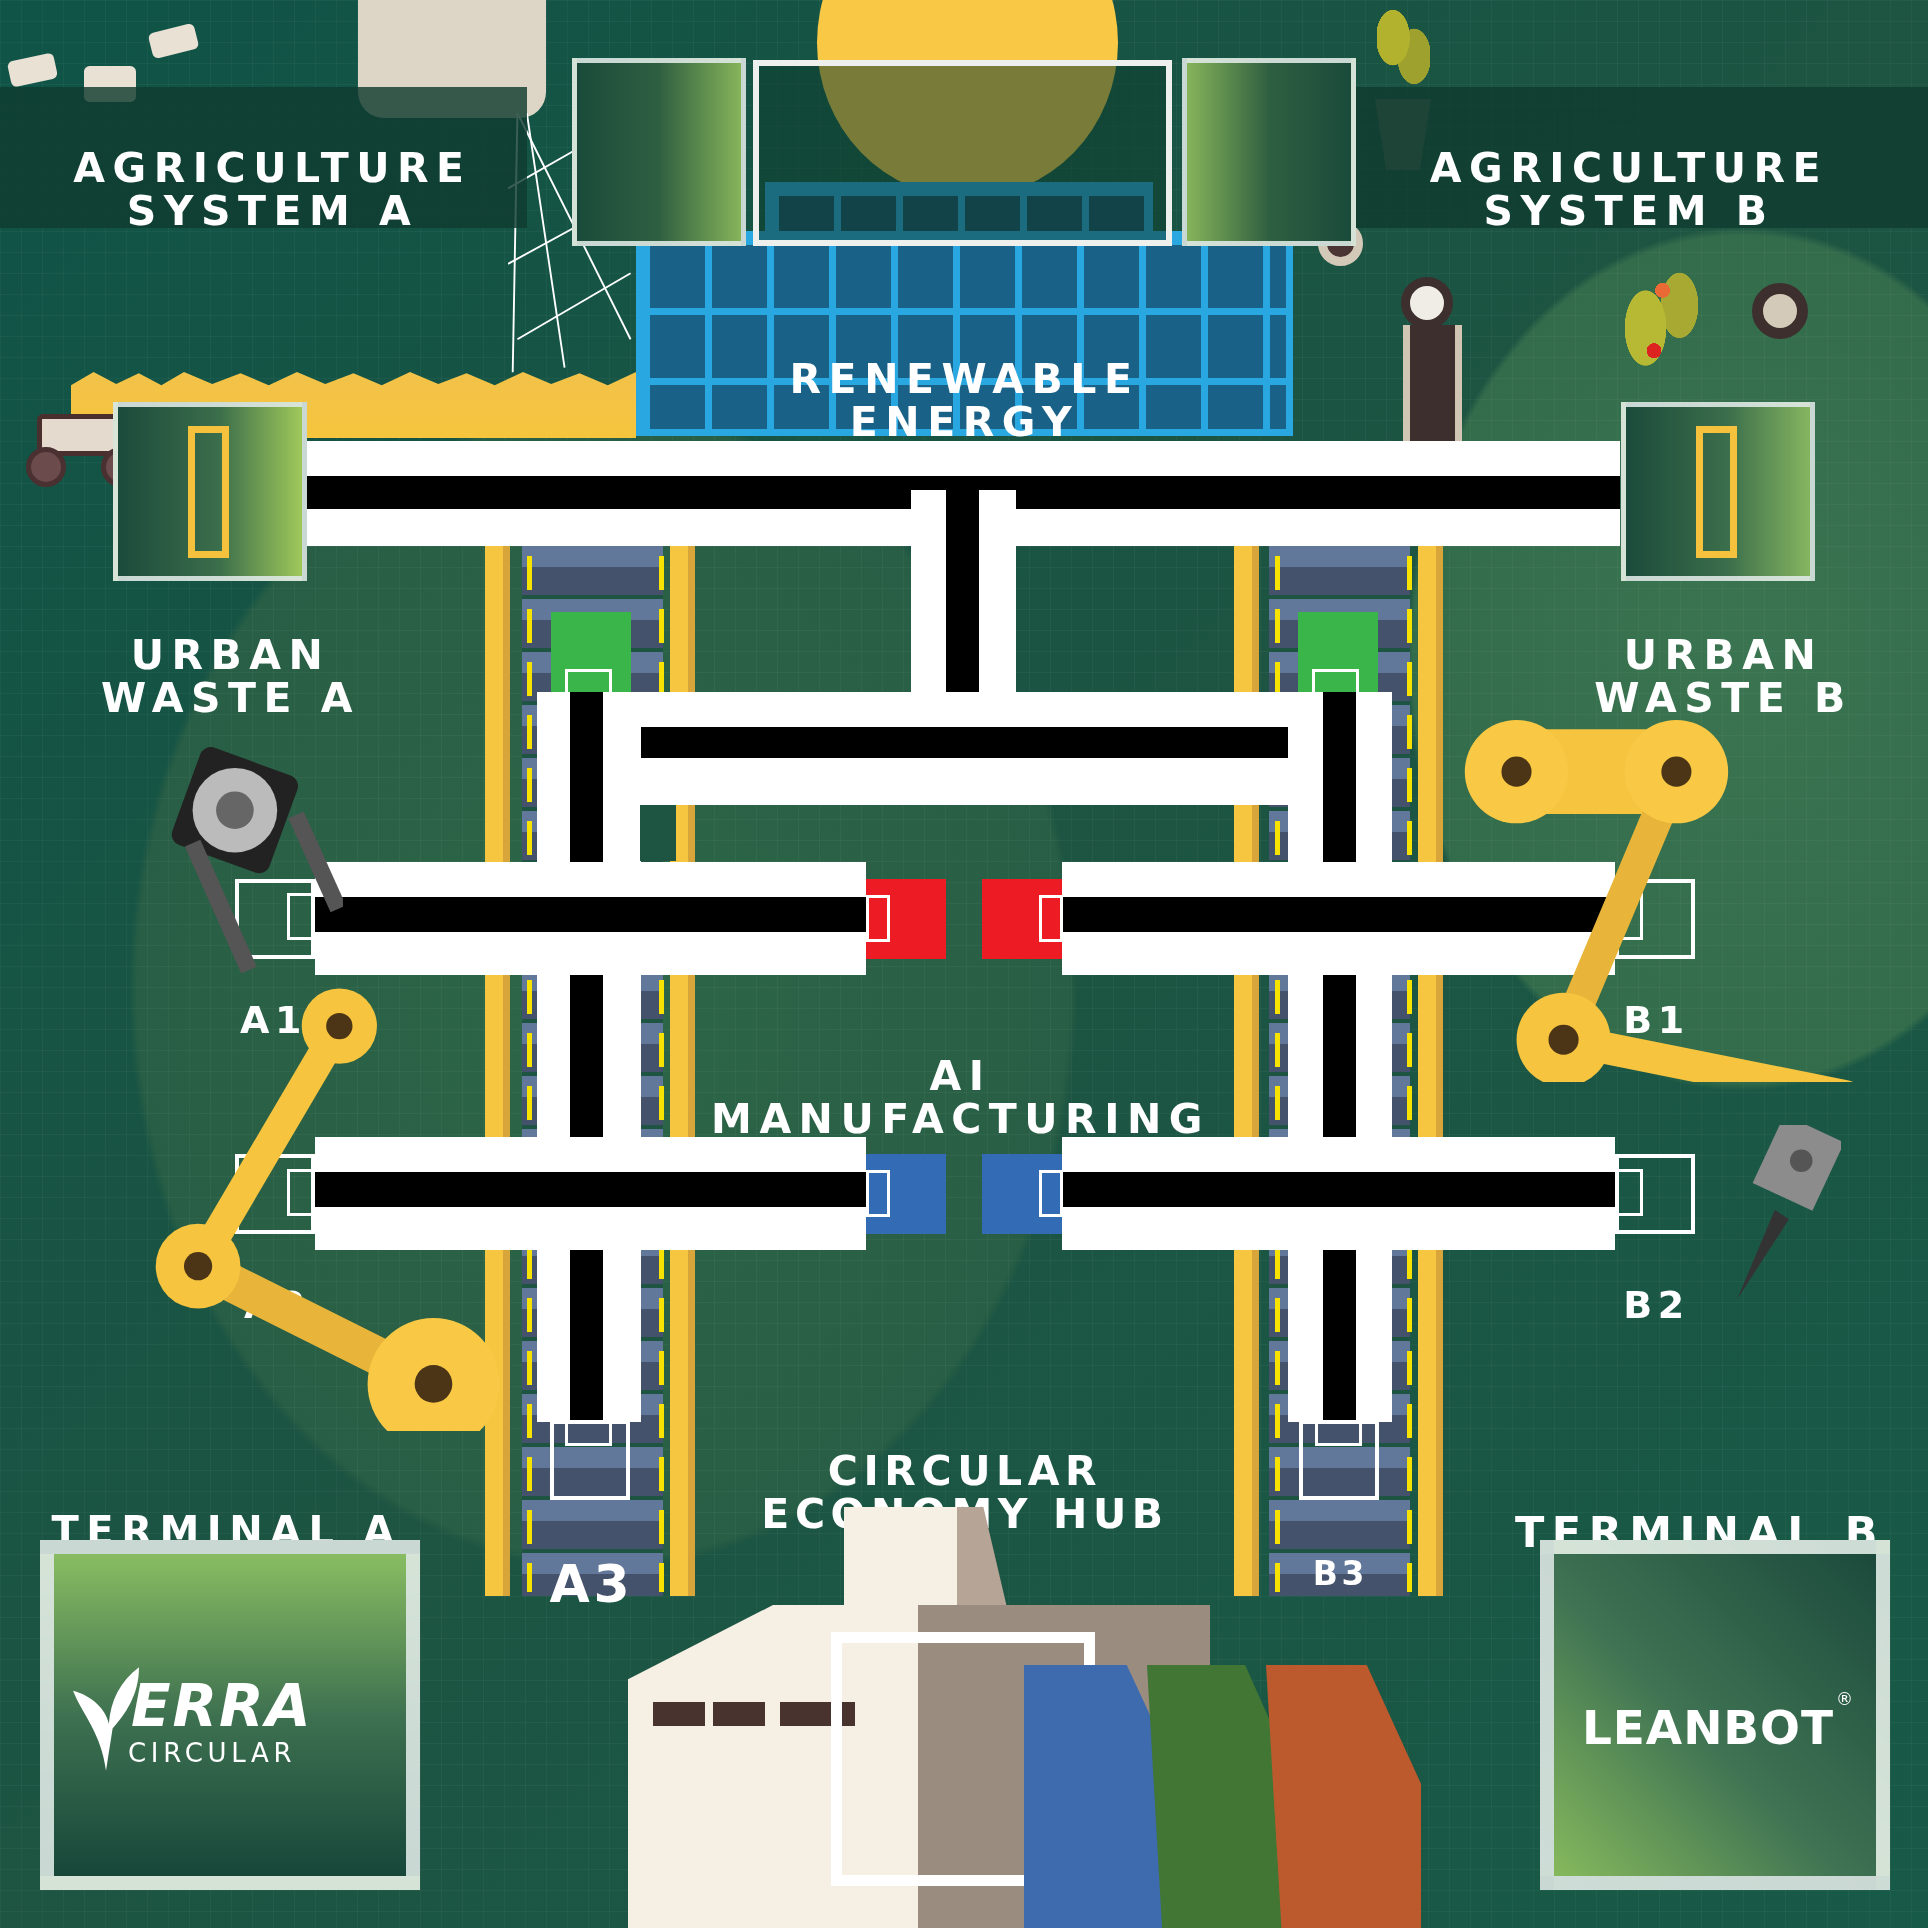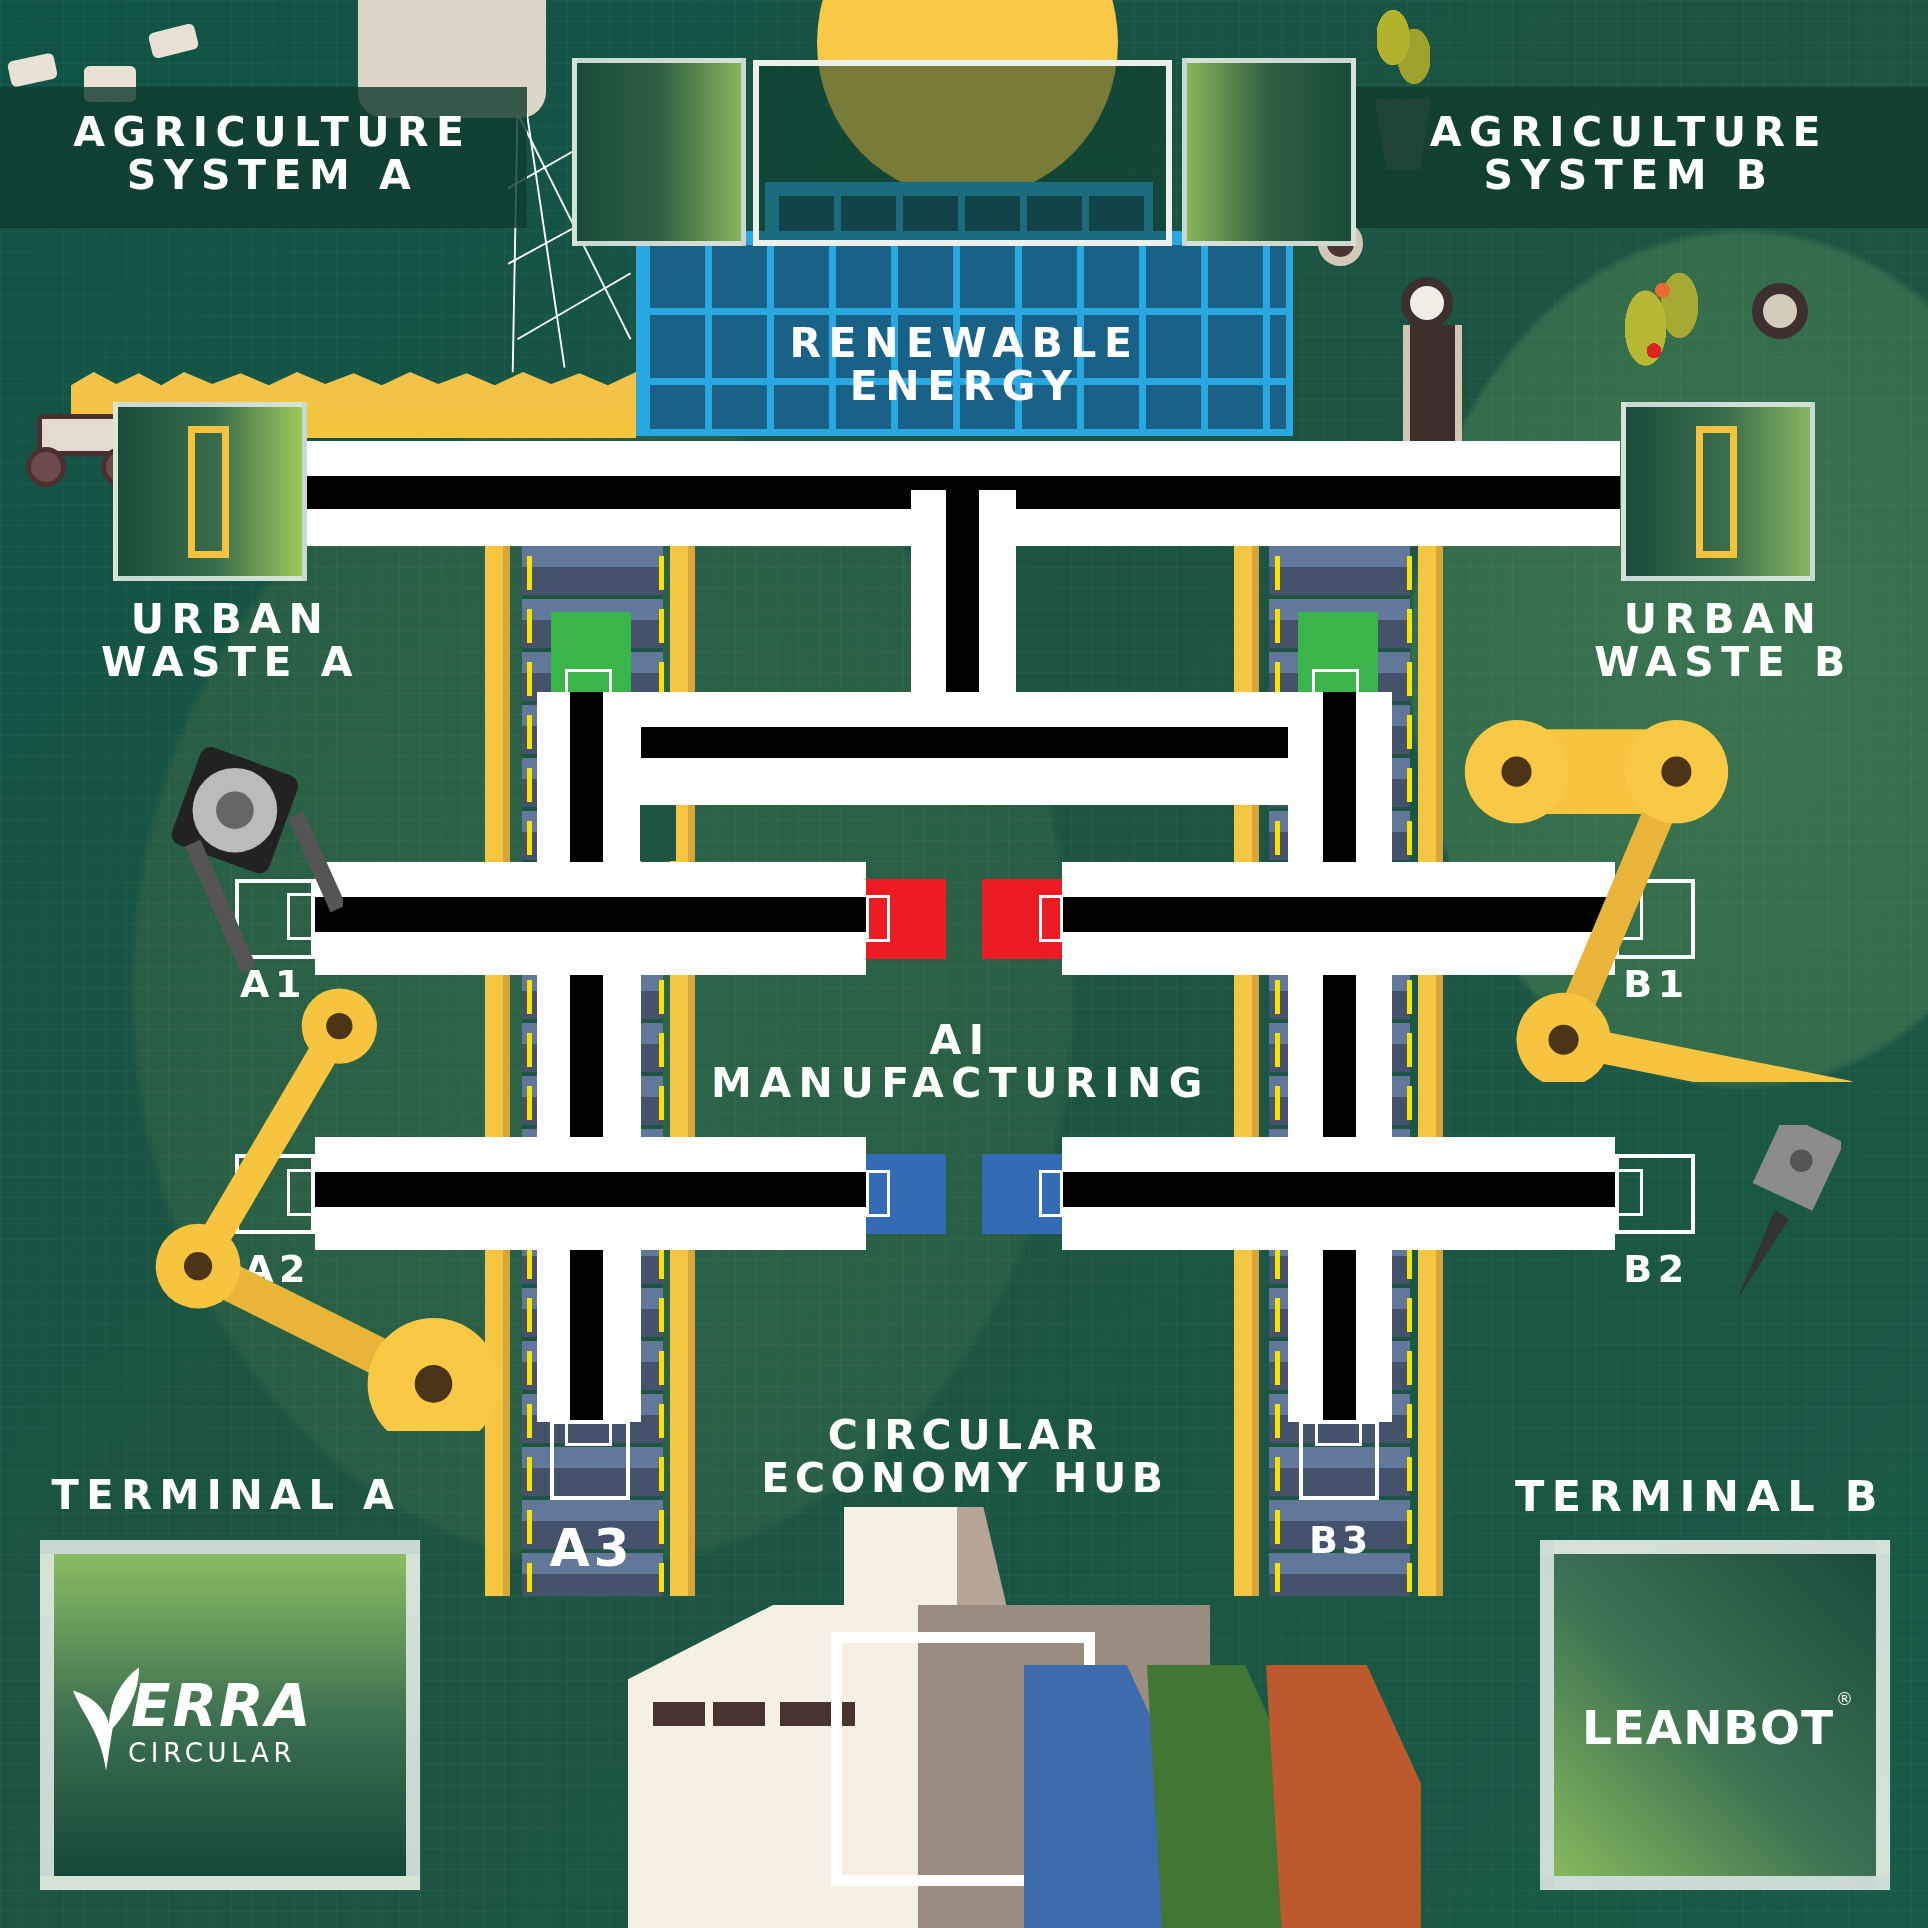--- a/index.html
+++ b/index.html
@@ -7,21 +7,21 @@
     font-family:"DejaVu Sans","Liberation Sans",sans-serif;
     background:#1c5240;}
   .bg{position:absolute;inset:0;
     background:
       linear-gradient(rgba(255,255,255,0.035) 0.9px,transparent 0.9px) 0 0/21px 21px,
       linear-gradient(90deg,rgba(255,255,255,0.035) 0.9px,transparent 0.9px) 0 0/21px 21px,
       radial-gradient(ellipse 847px 1036px at 603px 989px,#2d6648 0%,#285e45 55%,transparent 56%),
       radial-gradient(ellipse 659px 847px at 1742px 659px,#3a7450 0%,#336c4b 50%,transparent 51%),
       linear-gradient(135deg,#0f5447 0%,#1d5442 50%,#175a47 100%);}
   .abs{position:absolute;}
-  .label{position:absolute;color:#fff;font-weight:bold;letter-spacing:7.5px;text-align:center;line-height:1.05;white-space:pre;}
+  .label{position:absolute;color:#fff;font-weight:bold;letter-spacing:7.5px;text-align:center;line-height:1.05;white-space:pre;margin-top:36px;}
   .band{position:absolute;background:rgba(16,60,48,0.82);}
   .white{position:absolute;background:#fff;}
   .black{position:absolute;background:#000;}
   .zone{position:absolute;border:5.6px solid rgba(222,232,228,0.9);box-sizing:border-box;}
   .outline{position:absolute;border:4.7px solid #fff;box-sizing:border-box;}
   .track{position:absolute;background:
      repeating-linear-gradient(180deg,#62789a 0 21px,#44536b 21px 49px,#1d5442 49px 53px);}
   .rail{position:absolute;background:#f6c641;border-right:7.5px solid #d7a53a;box-sizing:border-box;}
   .dash{position:absolute;width:4.7px;background:repeating-linear-gradient(180deg,#f7e200 0 34px,transparent 34px 53px);}
   .solar{position:absolute;background:#1a6187;border:7.5px solid #29a7e1;box-sizing:border-box;
@@ -175,21 +175,21 @@
 <div class="outline" style="left:550px;top:1420px;width:80px;height:80px;"></div>
 <div class="outline" style="left:565px;top:1420px;width:47px;height:26px;border-width:3.8px;"></div>
 <div class="outline" style="left:1299px;top:1420px;width:80px;height:80px;"></div>
 <div class="outline" style="left:1315px;top:1420px;width:47px;height:26px;border-width:3.8px;"></div>
 
 <div class="label" style="left:231px;top:965px;width:85px;font-size:38px;letter-spacing:5.6px;">A1</div>
 <div class="label" style="left:235px;top:1250px;width:85px;font-size:38px;letter-spacing:5.6px;">A2</div>
 <div class="label" style="left:1612px;top:965px;width:89px;font-size:38px;letter-spacing:5.6px;">B1</div>
 <div class="label" style="left:1612px;top:1250px;width:89px;font-size:38px;letter-spacing:5.6px;">B2</div>
 <div class="label" style="left:549px;top:1521px;width:85px;font-size:52px;letter-spacing:3.8px;">A3</div>
-<div class="label" style="left:1298px;top:1521px;width:85px;font-size:38px;letter-spacing:3.8px;">B3</div>
+<div class="label" style="left:1298px;top:1521px;width:85px;font-size:33px;letter-spacing:3.8px;">B3</div>
 
 <svg class="abs" style="left:132px;top:979px" width="377" height="452" viewBox="0 0 400 480">
   <g stroke-linecap="round">
     <line x1="220" y1="50" x2="70" y2="305" stroke="#f6c43f" stroke-width="32"></line>
     <line x1="70" y1="305" x2="320" y2="430" stroke="#e8b53a" stroke-width="40"></line>
   </g>
   <circle cx="220" cy="50" r="40" fill="#f6c43f"></circle>
     <circle cx="220" cy="50" r="14" fill="#4b3516"></circle>
   <circle cx="70" cy="305" r="45" fill="#f6c43f"></circle>
     <circle cx="70" cy="305" r="15" fill="#4b3516"></circle>

